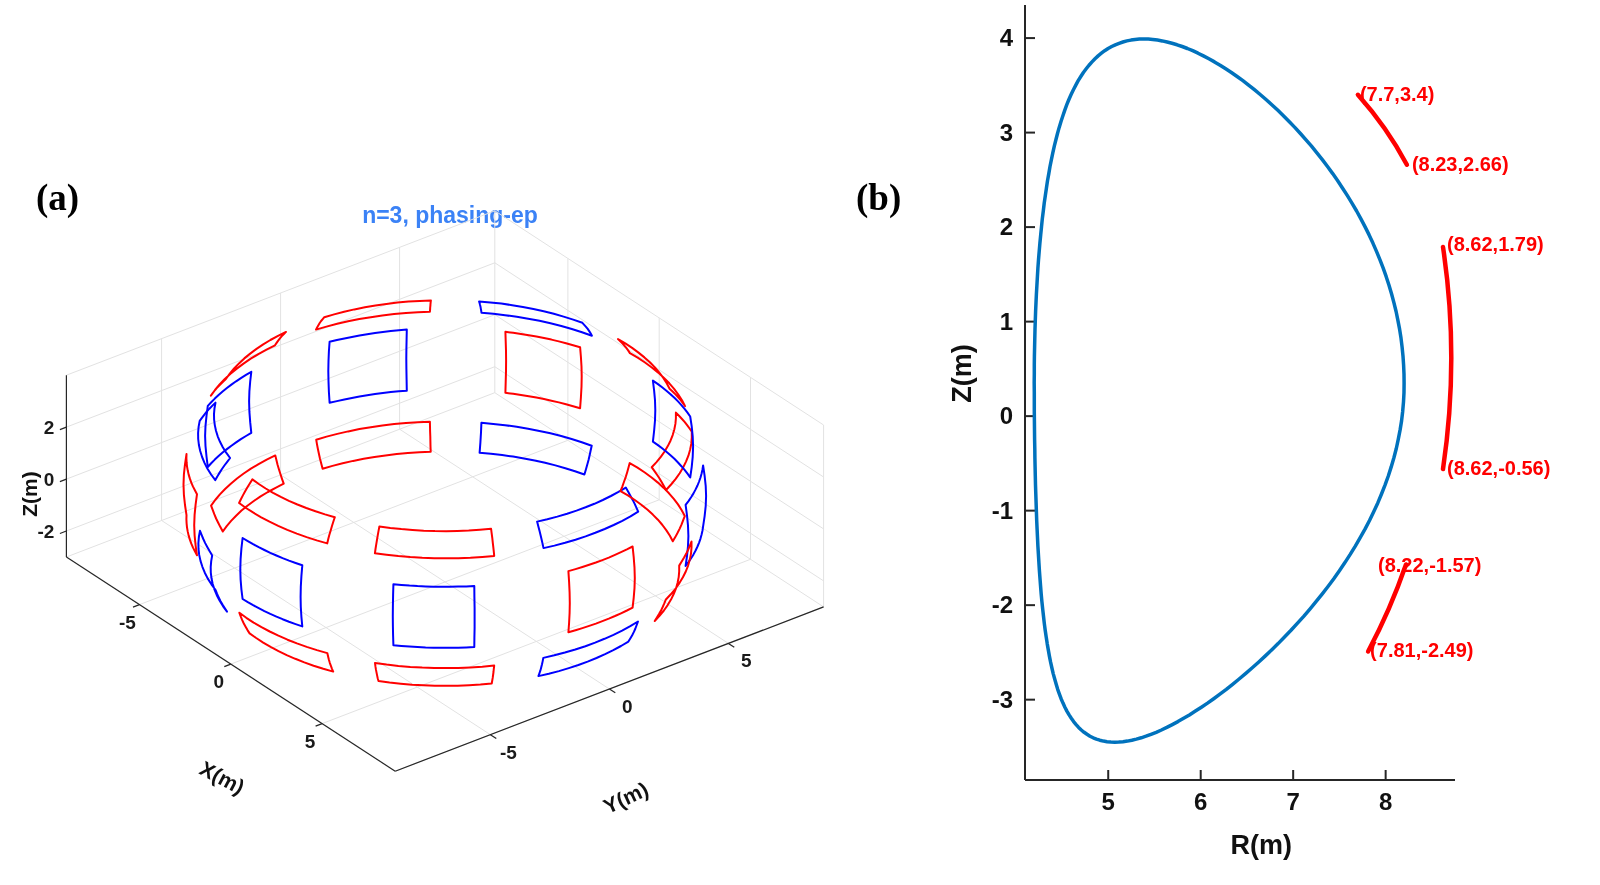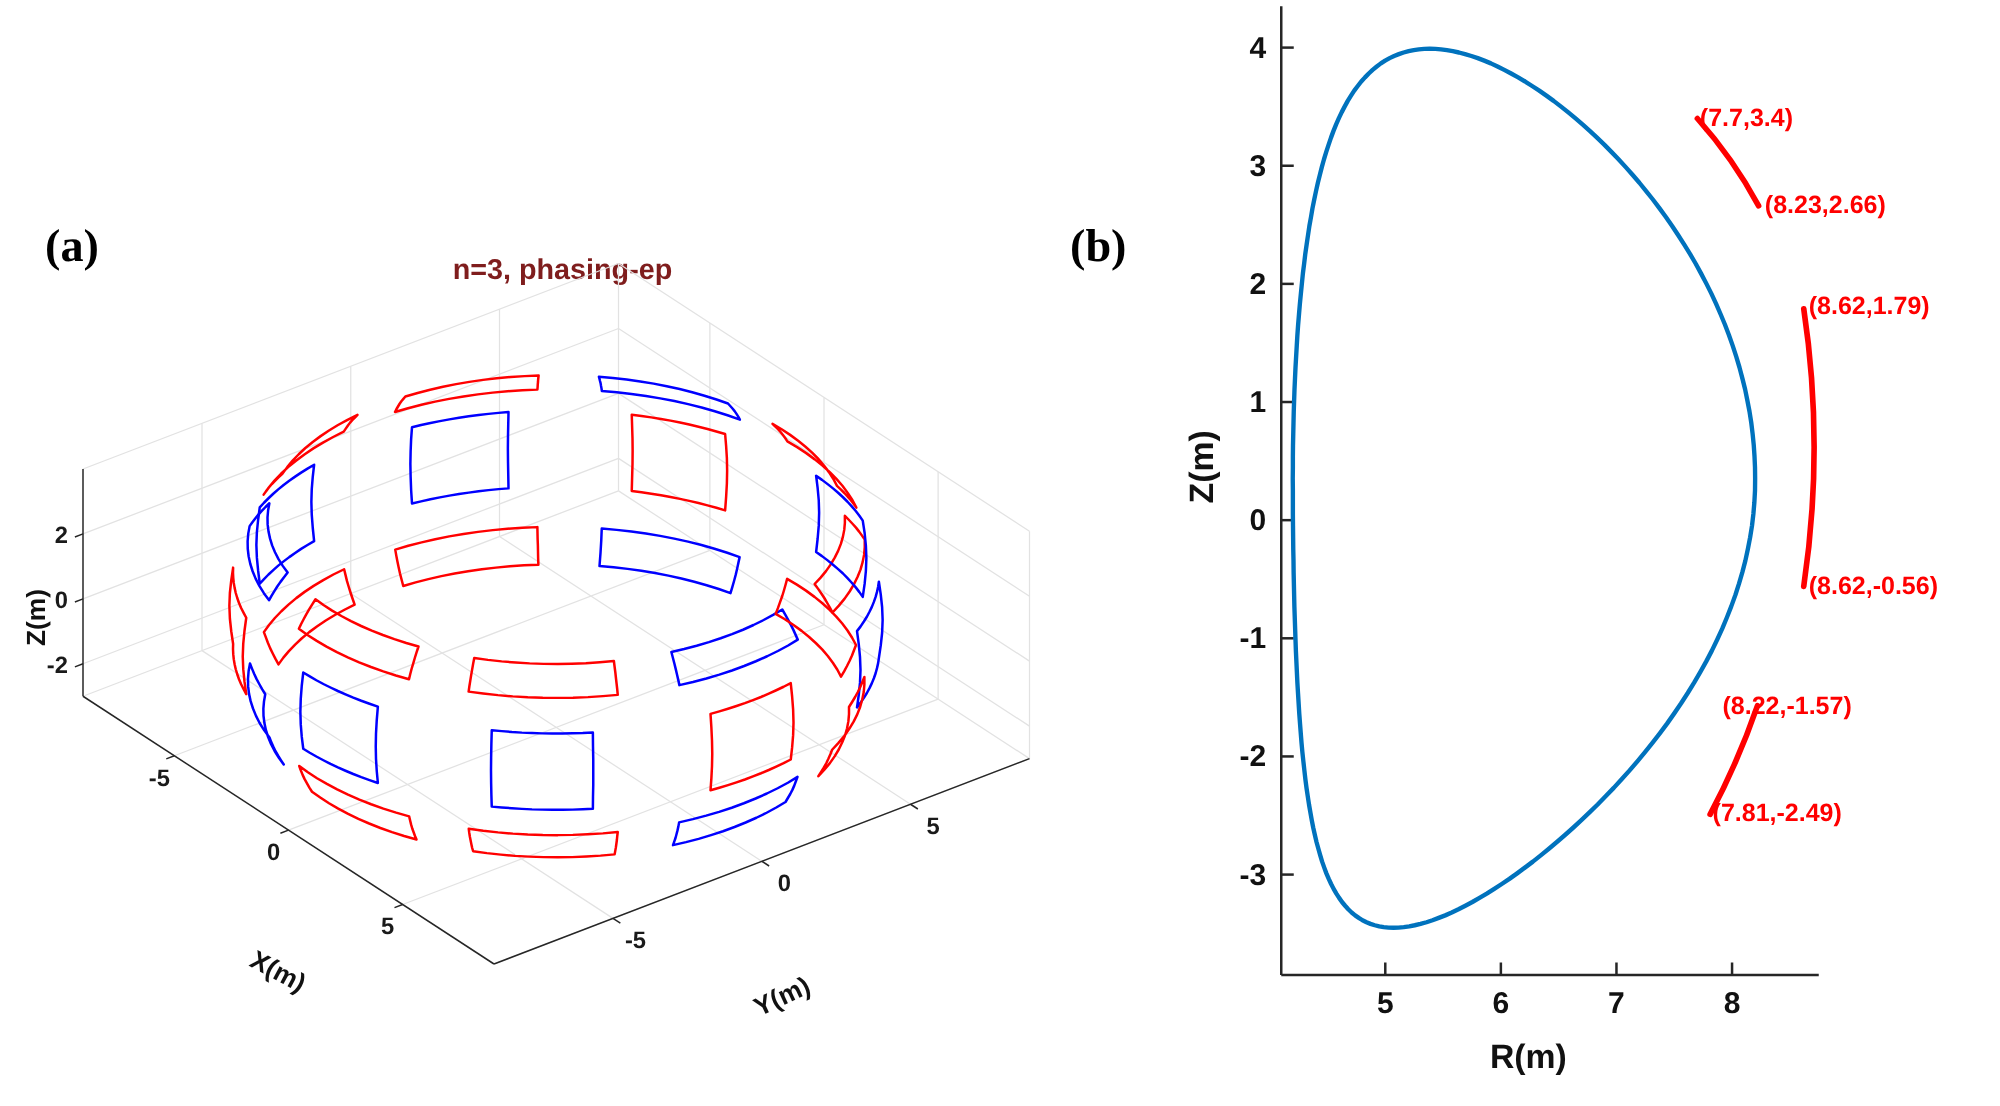--- a/index.html
+++ b/index.html
@@ -6,25 +6,25 @@
   .figure{position:relative;width:1600px;height:885px;background:#ffffff;
           font-family:"Liberation Sans",sans-serif;overflow:hidden;}
   svg{position:absolute;font-family:"Liberation Sans",sans-serif;}
   #panelA{left:10px;top:160px;}
   #panelB{left:950px;top:0px;}
   .panel-label{position:absolute;font-family:"Liberation Serif",serif;
                font-weight:bold;font-size:37px;color:#000;}
   #labelA{left:36px;top:176px;}
   #labelB{left:856px;top:176px;}
   .overlay-label{position:absolute;font-weight:bold;color:#111;white-space:nowrap;}
-  #titleA{left:300px;top:202px;width:300px;text-align:center;font-size:23px;color:#7f1d1d;}
+  #titleA{left:300px;top:202px;width:300px;text-align:center;font-size:23px;color:#3b82f6;}
   #xlabelA{left:190px;top:766px;width:64px;text-align:center;transform:rotate(28deg);font-size:21px;}
   #ylabelA{left:594px;top:786px;width:64px;text-align:center;transform:rotate(-25deg);font-size:21px;}
   #zlabelA{left:0px;top:482px;width:60px;text-align:center;transform:rotate(-90deg);font-size:21px;}
-  #xlabelB{left:1192px;top:830px;width:100px;text-align:left;font-size:27px;}
+  #xlabelB{left:1192px;top:830px;width:100px;text-align:right;font-size:27px;}
   #zlabelB{left:912px;top:358px;width:100px;text-align:center;transform:rotate(-90deg);font-size:27px;}
 </style>
 </head>
 <body>
 
 <div class="figure">
   <div id="labelA" class="panel-label">(a)</div>
   <div id="labelB" class="panel-label">(b)</div>
 
   <div id="titleA" class="overlay-label">n=3, phasing-ep</div>

